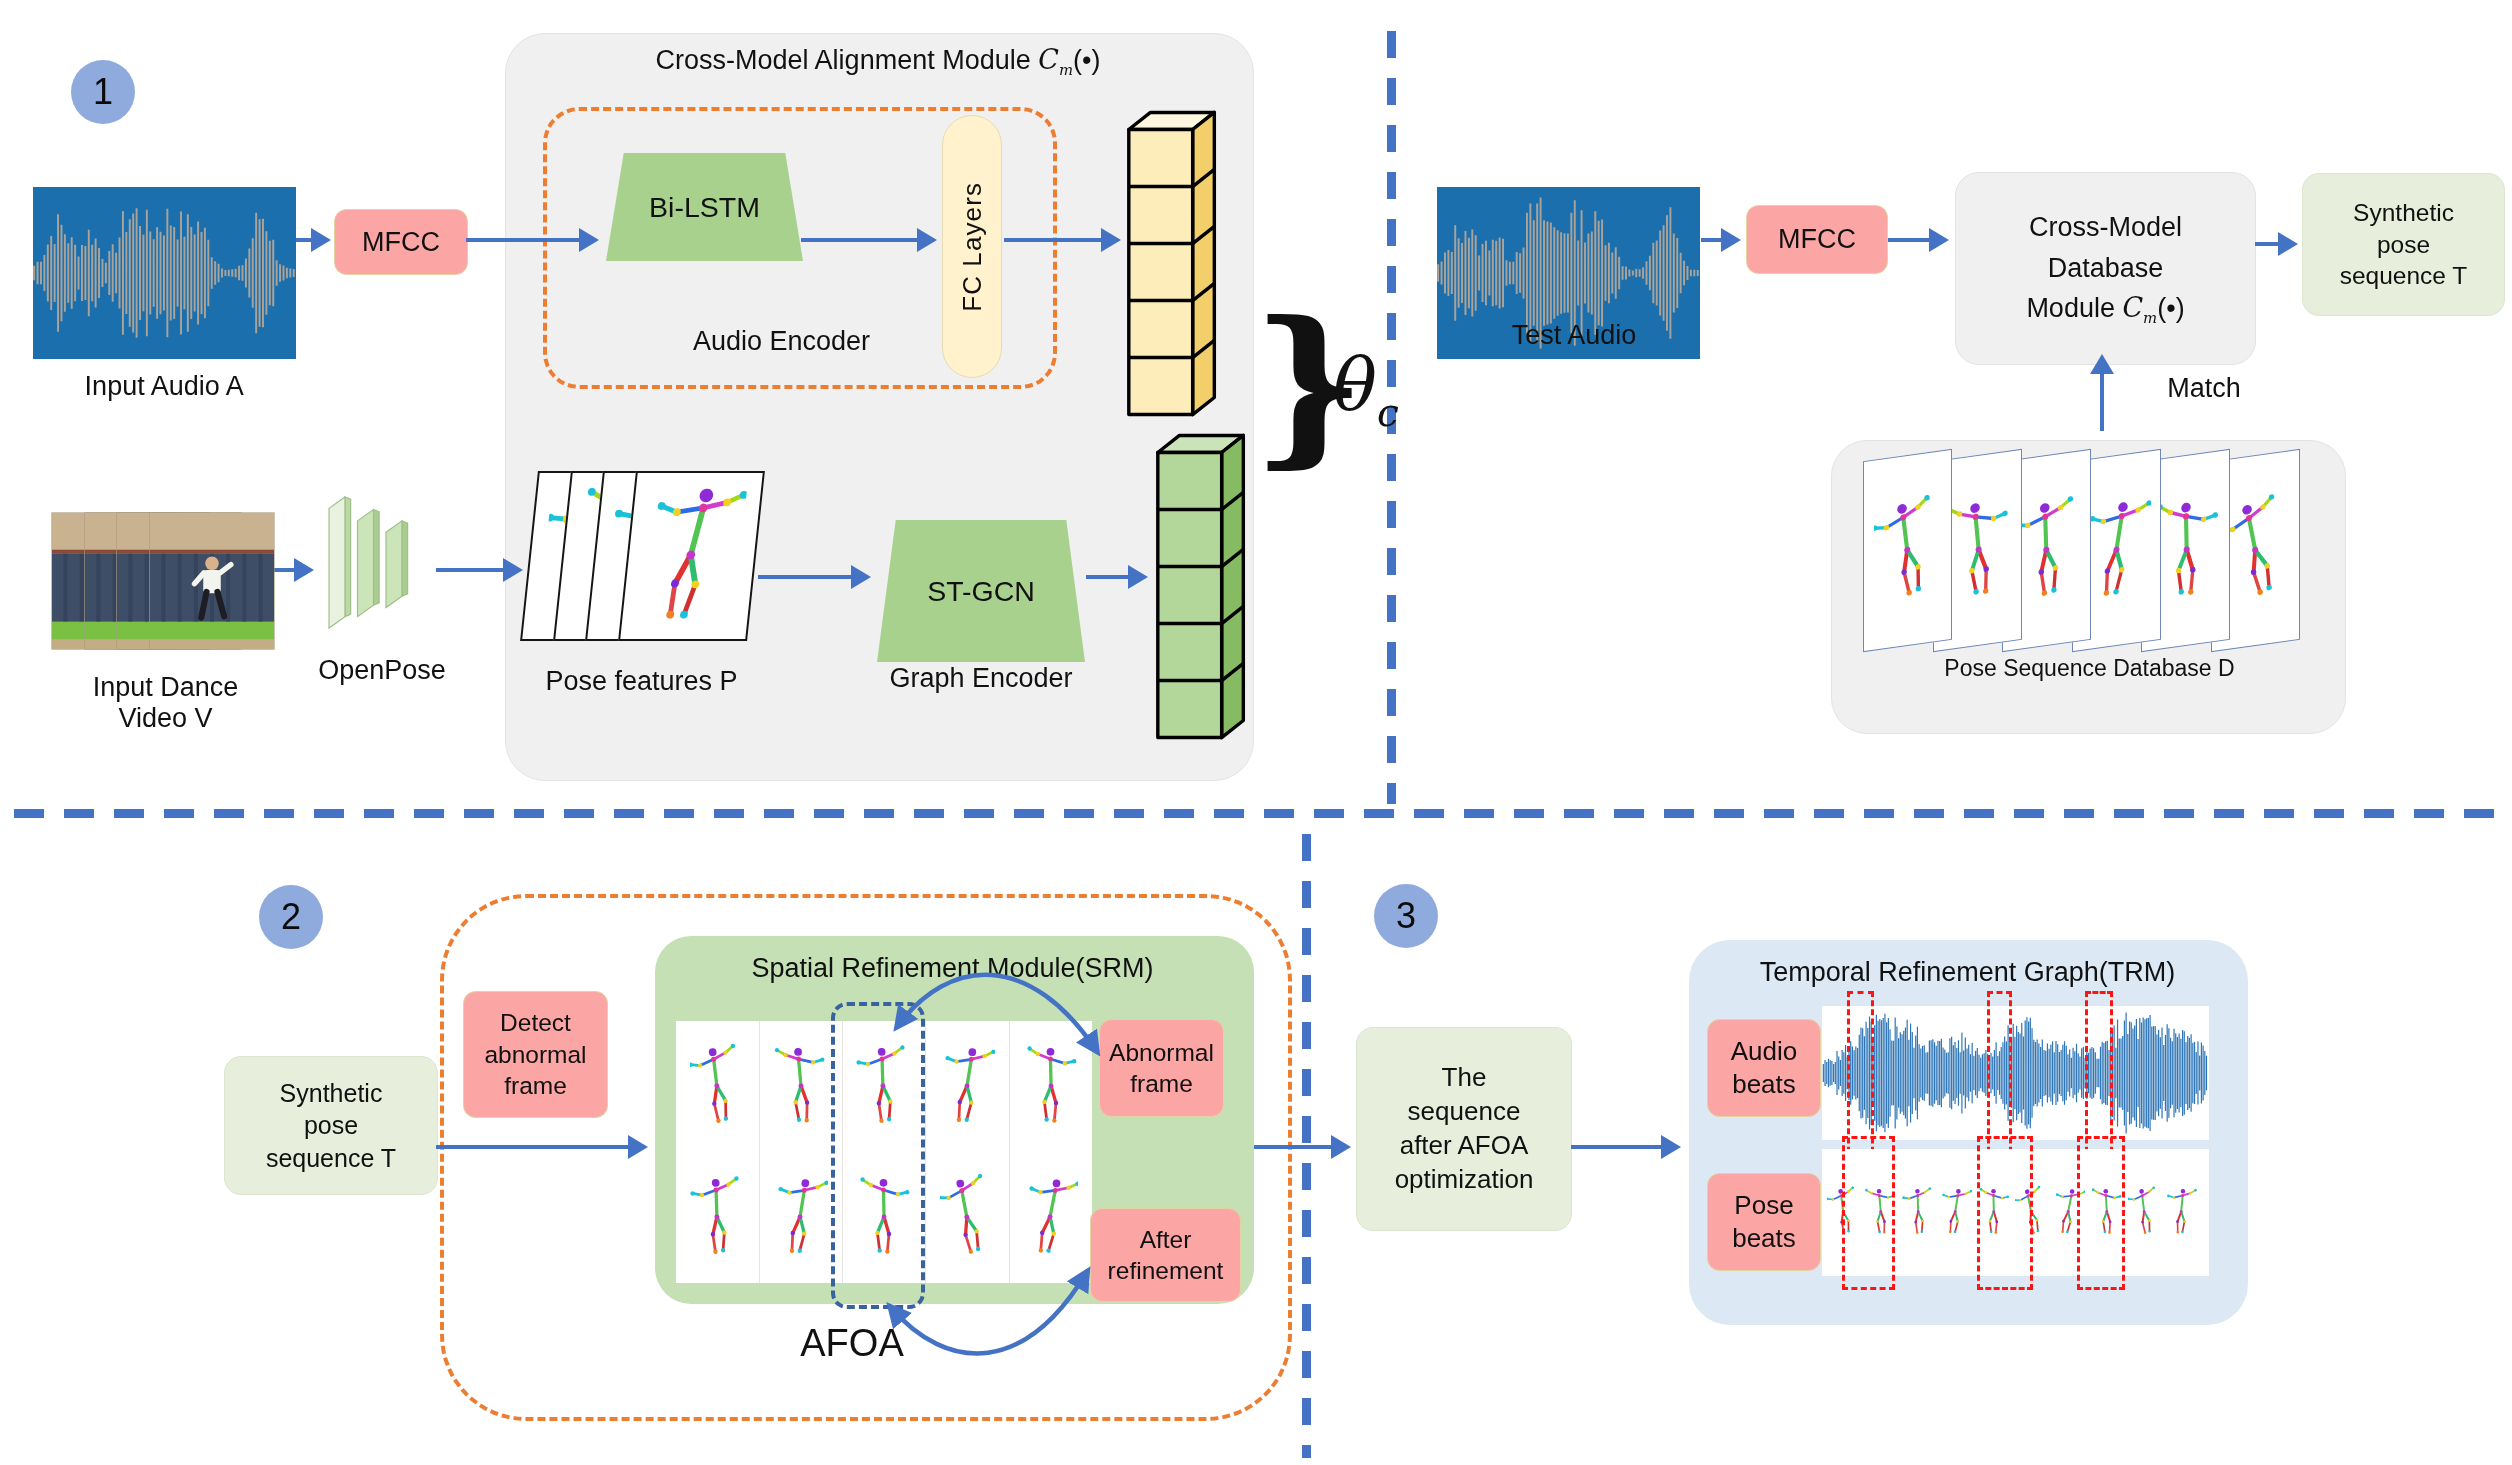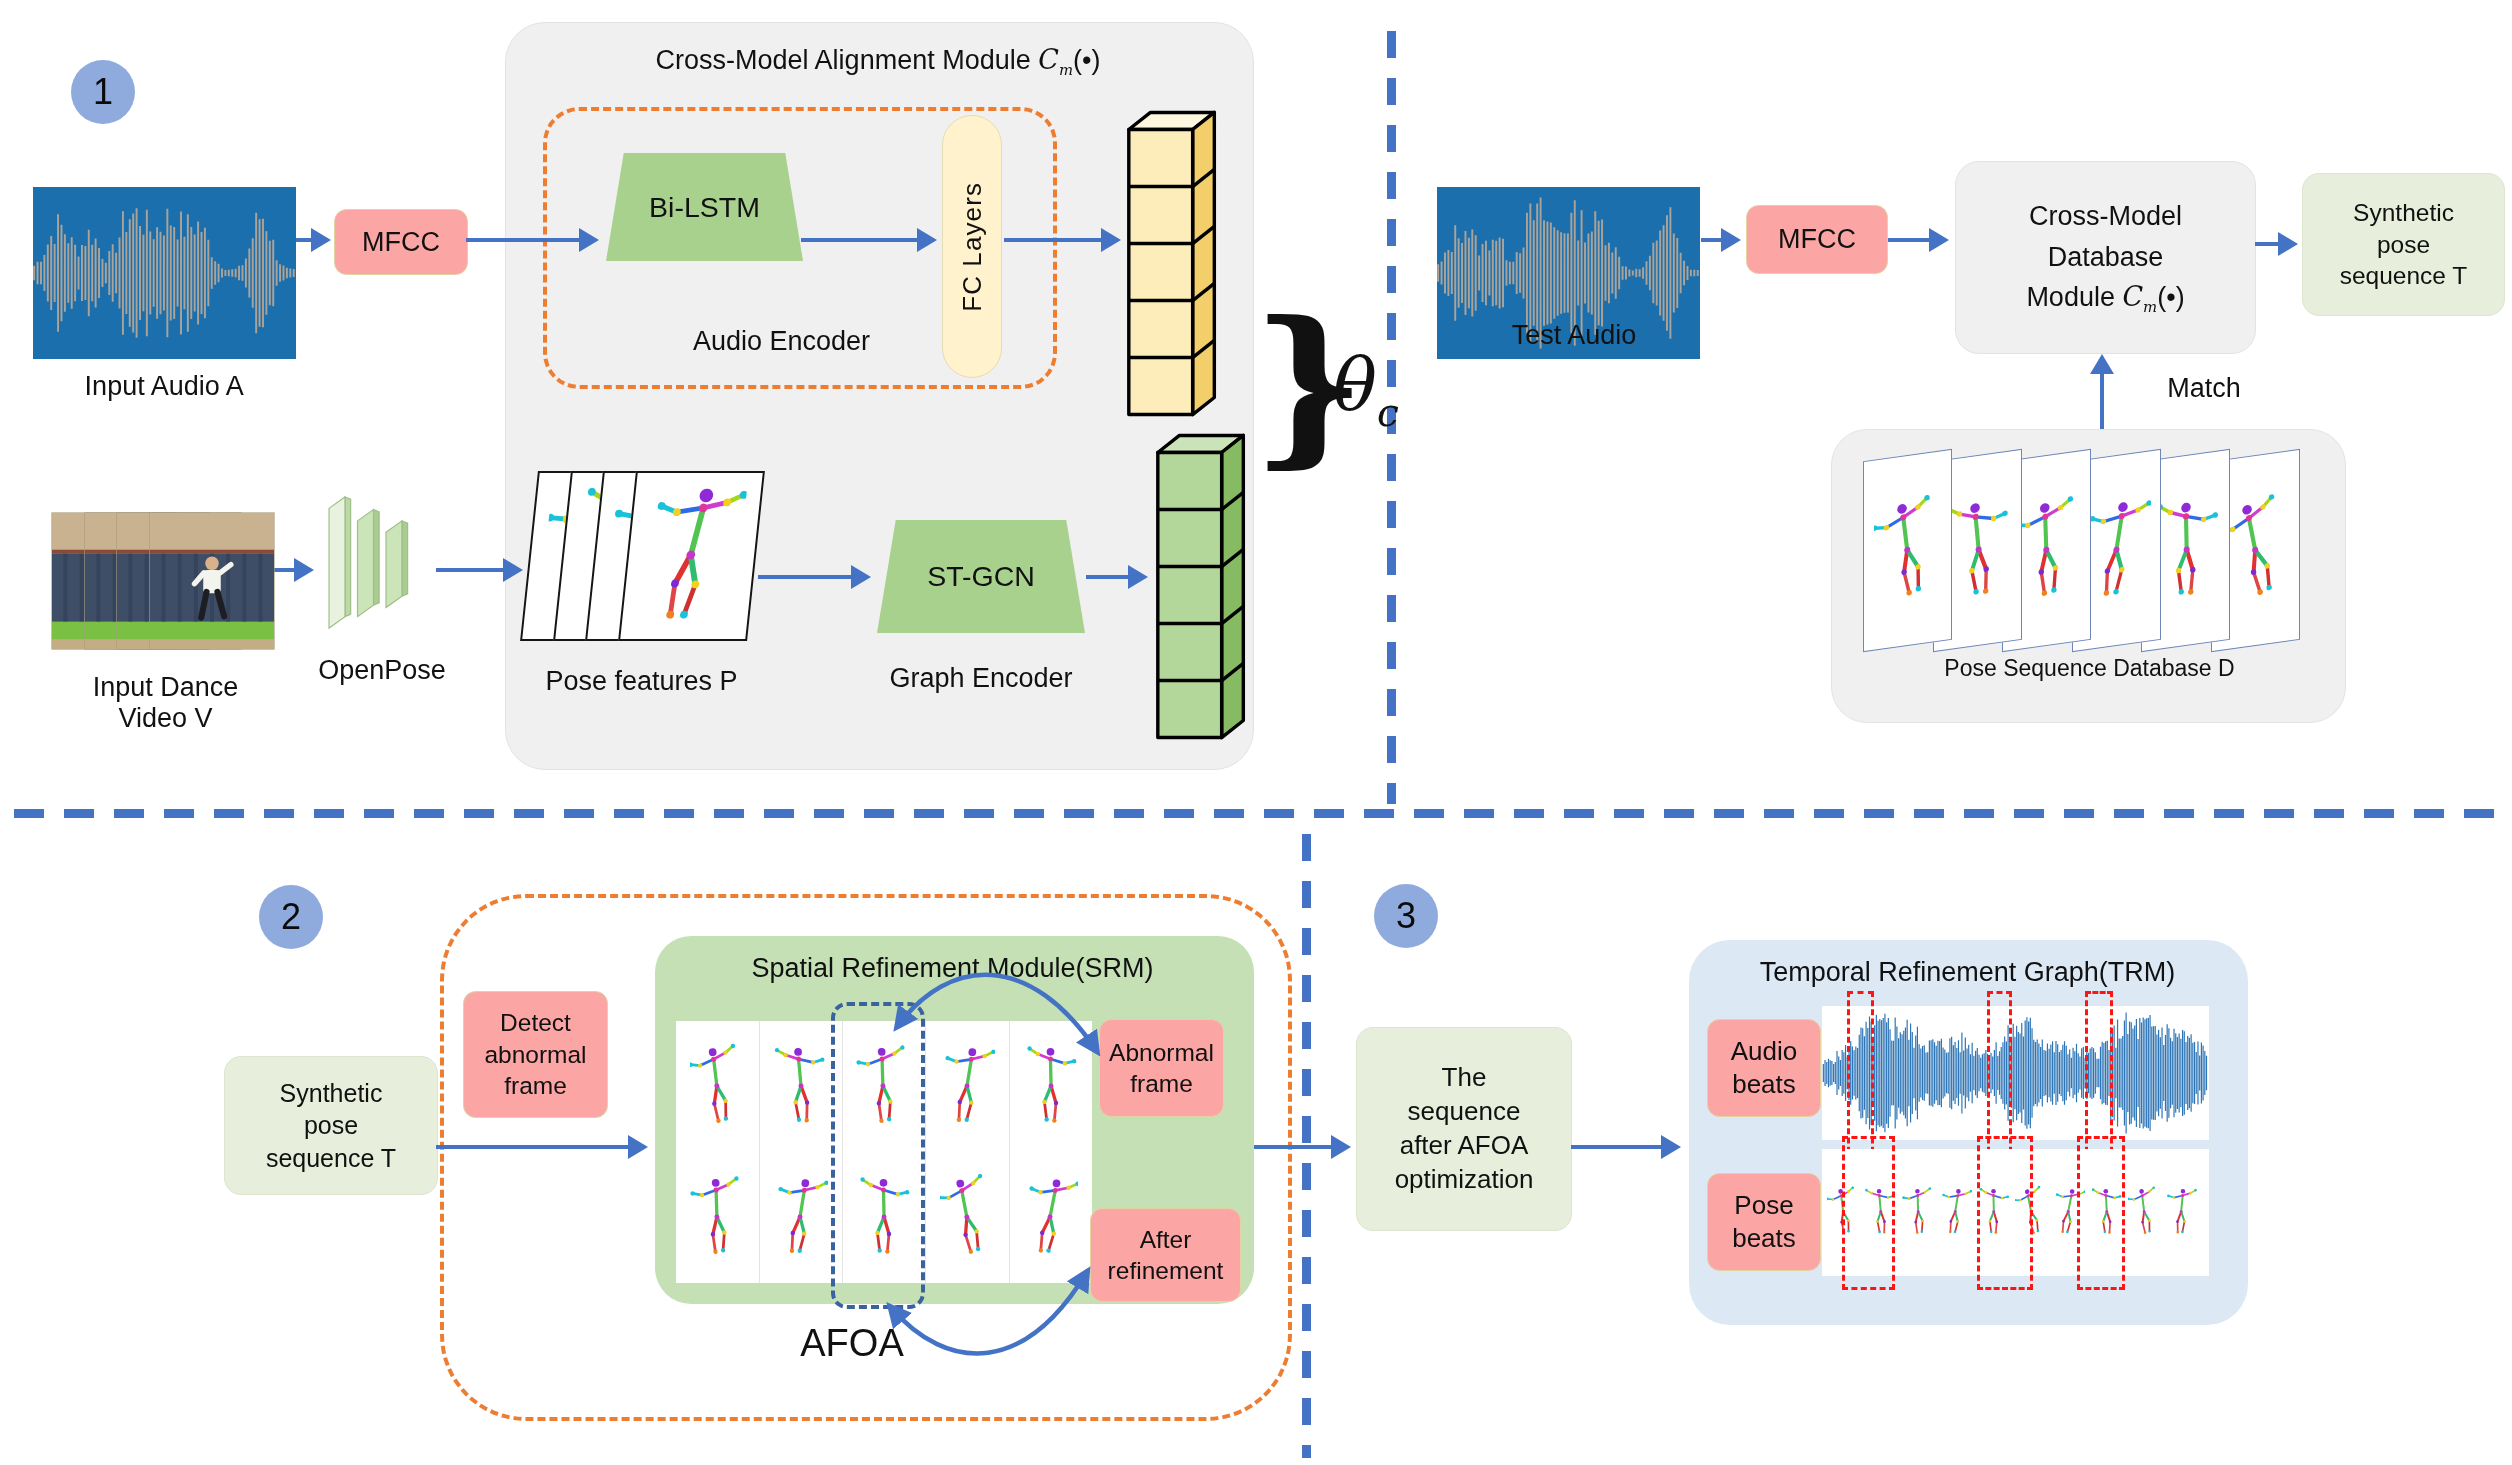--- a/index.html
+++ b/index.html
@@ -7,21 +7,21 @@
          font-family:"Liberation Sans",sans-serif;color:#111;}
   .abs{position:absolute;}
   .ctr{display:flex;align-items:center;justify-content:center;text-align:center;}
   .col{display:flex;flex-direction:column;align-items:center;justify-content:center;text-align:center;}
   .lbl{font-size:27px;color:#111;text-align:center;}
   
   .badge{width:64px;height:64px;border-radius:50%;background:#8FAADC;font-size:36px;color:#0b0b0b;}
   
   .cream{background:#fca5a5;border:1.1px solid #E3D3A1;border-radius:12.5px;font-size:24.5px;line-height:1.28;}
   .greenbox{background:#E7EFDC;border:0.6px solid #DCE6CE;border-radius:17px;font-size:25px;line-height:1.3;}
-  .graybox{background:#F0F0F0;border:1.7px solid #E3E3E3;}
+  .graybox{background:#F0F0F0;border:1.7px solid #E3E3E3;margin-top:11px;}
   .trap{background:#A9D18E;clip-path:polygon(9% 0,91% 0,100% 100%,0 100%);font-size:28.5px;}
   .odash{border:4.6px dashed #ED7D31;border-radius:36px;background:transparent;}
   
   .harrow{position:absolute;height:4px;background:#4472C4;}
   .harrow::after{content:"";position:absolute;right:-19.4px;top:50%;transform:translateY(-50%);
     border-left:20.5px solid #4472C4;border-top:12px solid transparent;border-bottom:12px solid transparent;}
   .varrow-up{position:absolute;width:4px;background:#4472C4;}
   .varrow-up::before{content:"";position:absolute;top:-19.4px;left:50%;transform:translateX(-50%);
     border-bottom:20.5px solid #4472C4;border-left:12px solid transparent;border-right:12px solid transparent;}
   
@@ -320,21 +320,21 @@
             <circle cx="40" cy="105" r="4" fill="#7a2bd6"></circle>
             <circle cx="61" cy="103" r="4" fill="#f0d020"></circle>
             <circle cx="43" cy="137" r="4" fill="#f08020"></circle>
             <circle cx="57" cy="135" r="4" fill="#19c2d8"></circle>
           </g>
         </svg>
       </div>
     </div>
   <div class="abs lbl" style="left:513px;top:666px;width:257px;">Pose features P</div>
 
-  <div class="abs trap ctr" style="left:877px;top:520px;width:208px;height:113px;align-items:center;">
+  <div class="abs trap ctr" style="left:877px;top:520px;width:208px;height:142px;align-items:center;">
     <span>ST-GCN</span>
   </div>
   <div class="abs lbl" style="left:850px;top:663px;width:262px;">Graph Encoder</div>
 
   <div class="harrow" style="left:296px;top:238px;width:16px;"></div>
   <div class="harrow" style="left:466px;top:238px;width:114px;z-index:3;"></div>
   <div class="harrow" style="left:801px;top:238px;width:117px;"></div>
   <div class="harrow" style="left:1004px;top:238px;width:98px;"></div>
   <div class="harrow" style="left:228px;top:568px;width:67px;"></div>
   <div class="harrow" style="left:436px;top:568px;width:68px;"></div>

